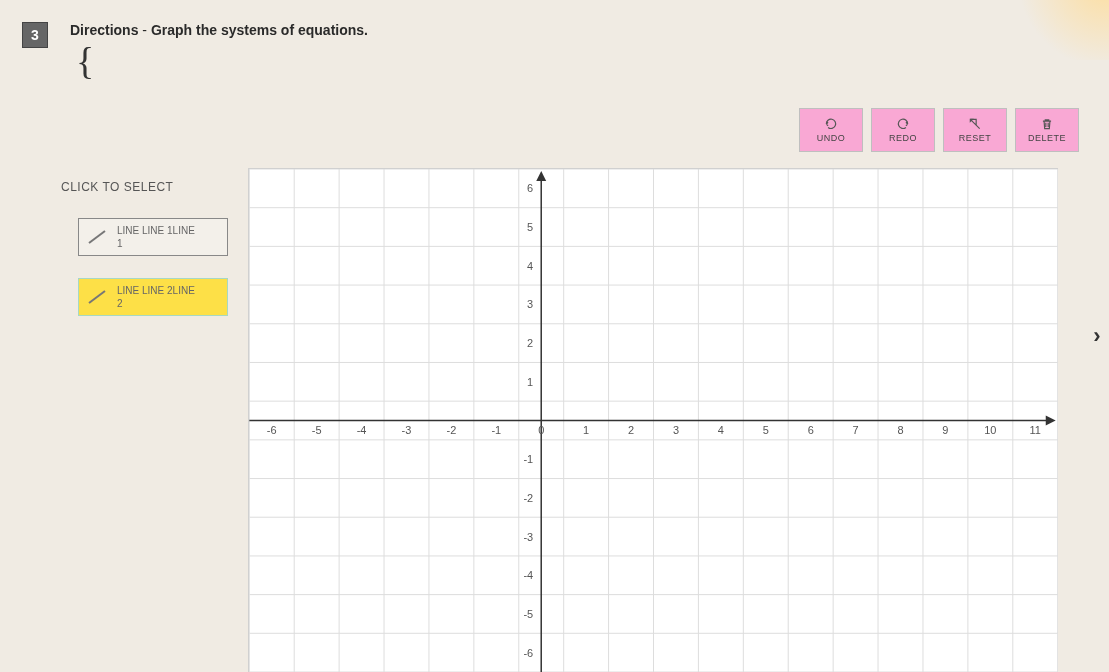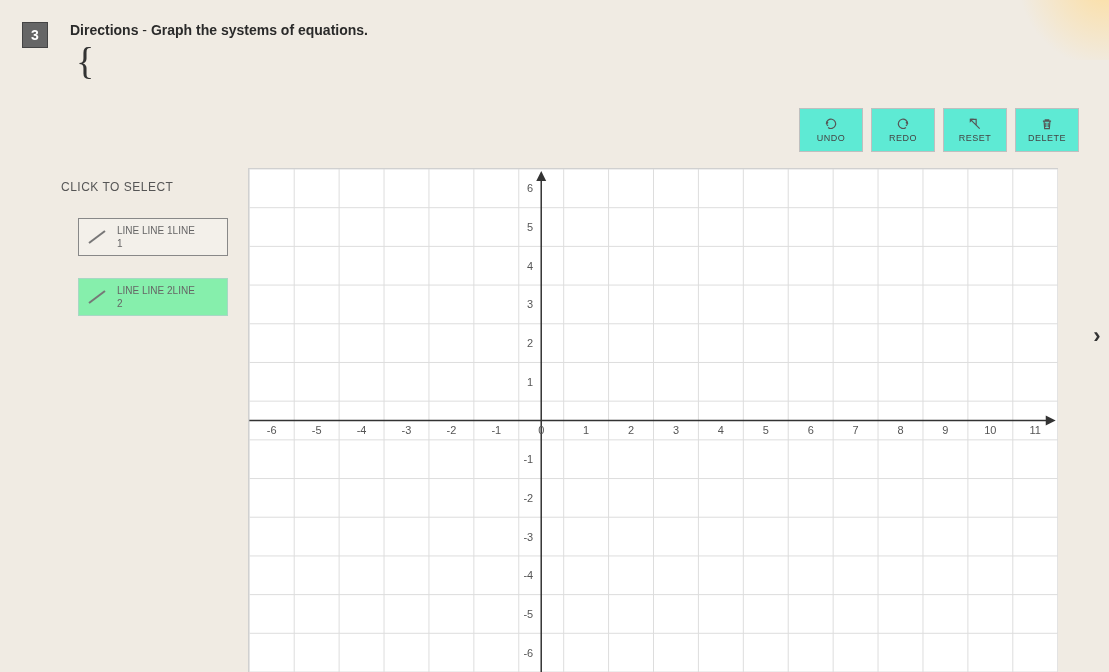--- a/index.html
+++ b/index.html
@@ -66,21 +66,21 @@
       position: absolute;
       right: 30px;
       top: 108px;
       display: flex;
       gap: 8px;
     }
     .tool-btn {
       width: 64px;
       height: 44px;
       border: 1px solid #bfbfbf;
-      background: #5eead4;
+      background: #f9a8d4;
       display: flex;
       flex-direction: column;
       align-items: center;
       justify-content: center;
       gap: 2px;
       cursor: pointer;
       font-size: 9px;
       color: #444;
       letter-spacing: 0.5px;
     }
@@ -95,21 +95,21 @@
       font-size: 12px;
       color: #555;
       letter-spacing: 0.5px;
     }
     .line-selector {
       position: absolute;
       left: 78px;
       width: 150px;
       height: 38px;
       border: 1px solid #a7d8c4;
-      background: #86efac;
+      background: #fde047;
       display: flex;
       align-items: center;
       padding: 4px 8px;
       cursor: pointer;
       font-size: 10px;
       color: #666;
     }
     .line-selector.sel1 { top: 218px; border-color: #888; background: #f3f0ea;}
     .line-selector.sel2 { top: 278px; }
     .line-icon {

